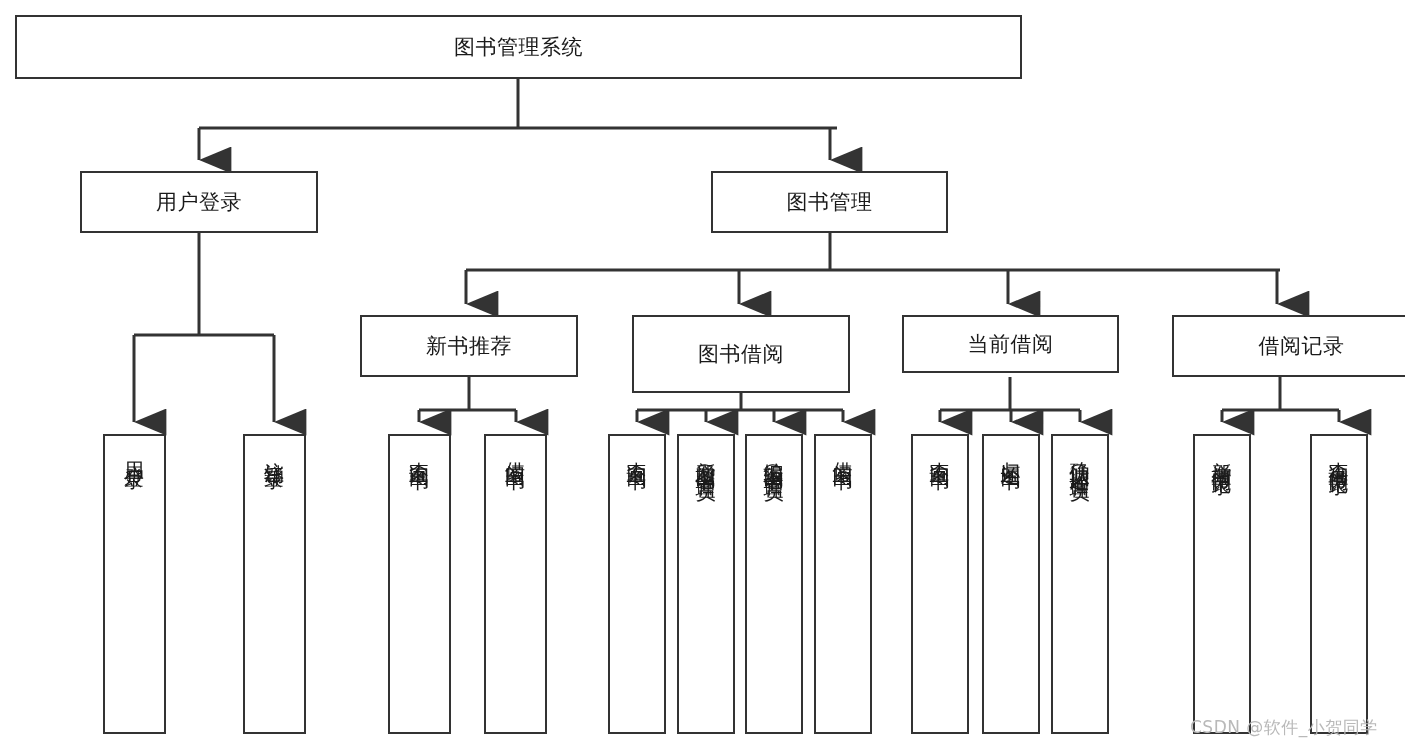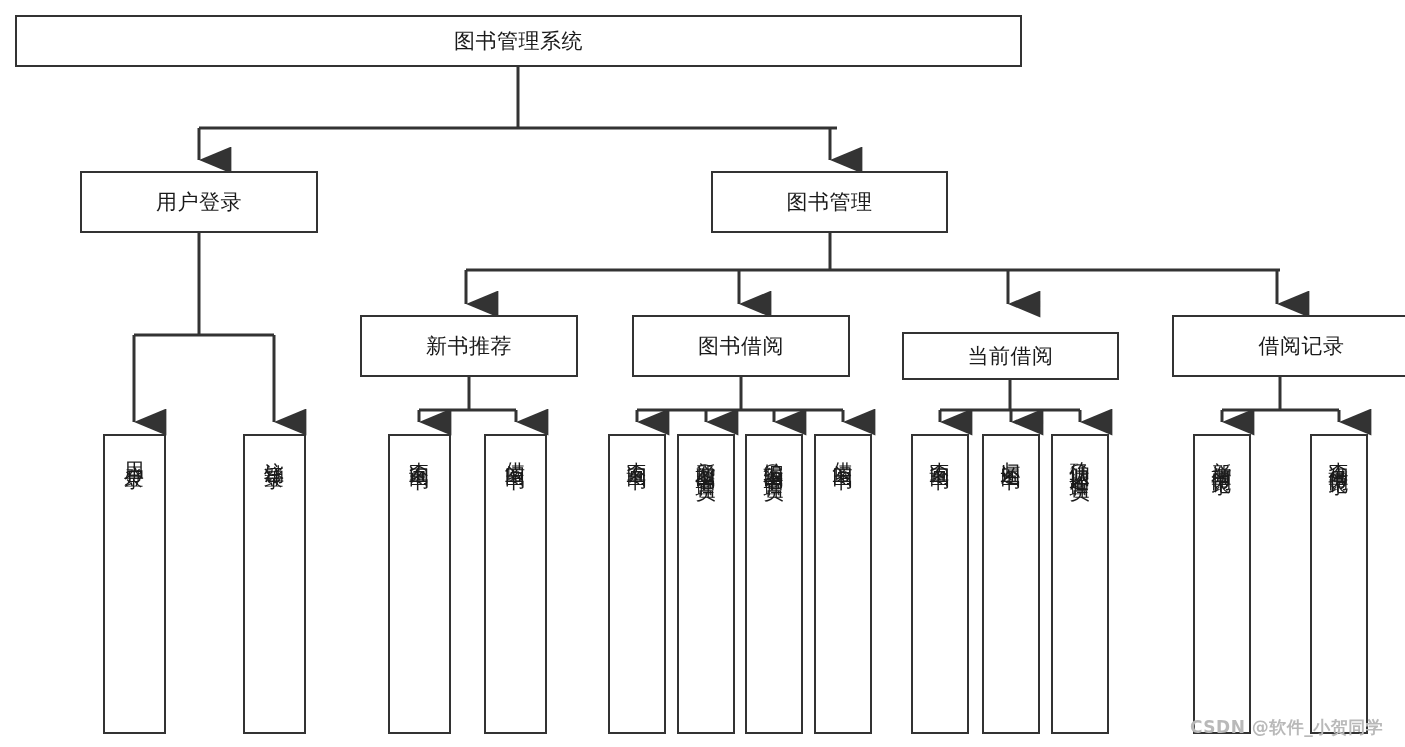--- a/index.html
+++ b/index.html
@@ -53,21 +53,20 @@
     letter-spacing: 3px;
     line-height: 1.2;
     white-space: nowrap;
   }
   .watermark {
     position: absolute;
     font-size: 17px;
     color: #b9b9b9;
     white-space: nowrap;
     letter-spacing: 0.5px;
-    font-weight: bold;
   }
 </style>
 </head>
 <body>
 
 <div id="canvas">
 
   <svg class="wires" viewBox="0 0 1405 747" xmlns="http://www.w3.org/2000/svg">
     <defs>
       <marker id="arrow" viewBox="0 0 10 12" refX="5" refY="11" markerWidth="9" markerHeight="11" orient="auto-start-reverse">
@@ -126,38 +125,38 @@
     </g>
 
     <g stroke="#333333" stroke-width="3" fill="none">
       <path d="M 1280 377 L 1280 410"></path>
       <path d="M 1222 410 L 1339 410"></path>
       <path d="M 1222 410 L 1222 422" marker-end="url(#arrowdown)"></path>
       <path d="M 1339 410 L 1339 422" marker-end="url(#arrowdown)"></path>
     </g>
   </svg>
 
-  <div class="node" style="left:15px; top:15px; width:1007px; height:52px;">
+  <div class="node" style="left:15px; top:15px; width:1007px; height:64px;">
     <span class="label">图书管理系统</span>
   </div>
 
   <div class="node" style="left:80px; top:171px; width:238px; height:62px;">
     <span class="label">用户登录</span>
   </div>
   <div class="node" style="left:360px; top:315px; width:218px; height:62px;">
     <span class="label">新书推荐</span>
   </div>
 
   <div class="node" style="left:711px; top:171px; width:237px; height:62px;">
     <span class="label">图书管理</span>
   </div>
-  <div class="node" style="left:632px; top:315px; width:218px; height:62px;">
+  <div class="node" style="left:632px; top:315px; width:218px; height:78px;">
     <span class="label">图书借阅</span>
   </div>
-  <div class="node" style="left:902px; top:315px; width:217px; height:48px;margin-top:17px;">
+  <div class="node" style="left:902px; top:315px; width:217px; height:58px;">
     <span class="label">当前借阅</span>
   </div>
   <div class="node" style="left:1172px; top:315px; width:259px; height:62px;">
     <span class="label">借阅记录</span>
   </div>
 
   <div class="node leaf" style="left:103px; top:434px; width:63px; height:300px;">
     <span class="label">用户登录</span>
   </div>
   <div class="node leaf" style="left:243px; top:434px; width:63px; height:300px;">

